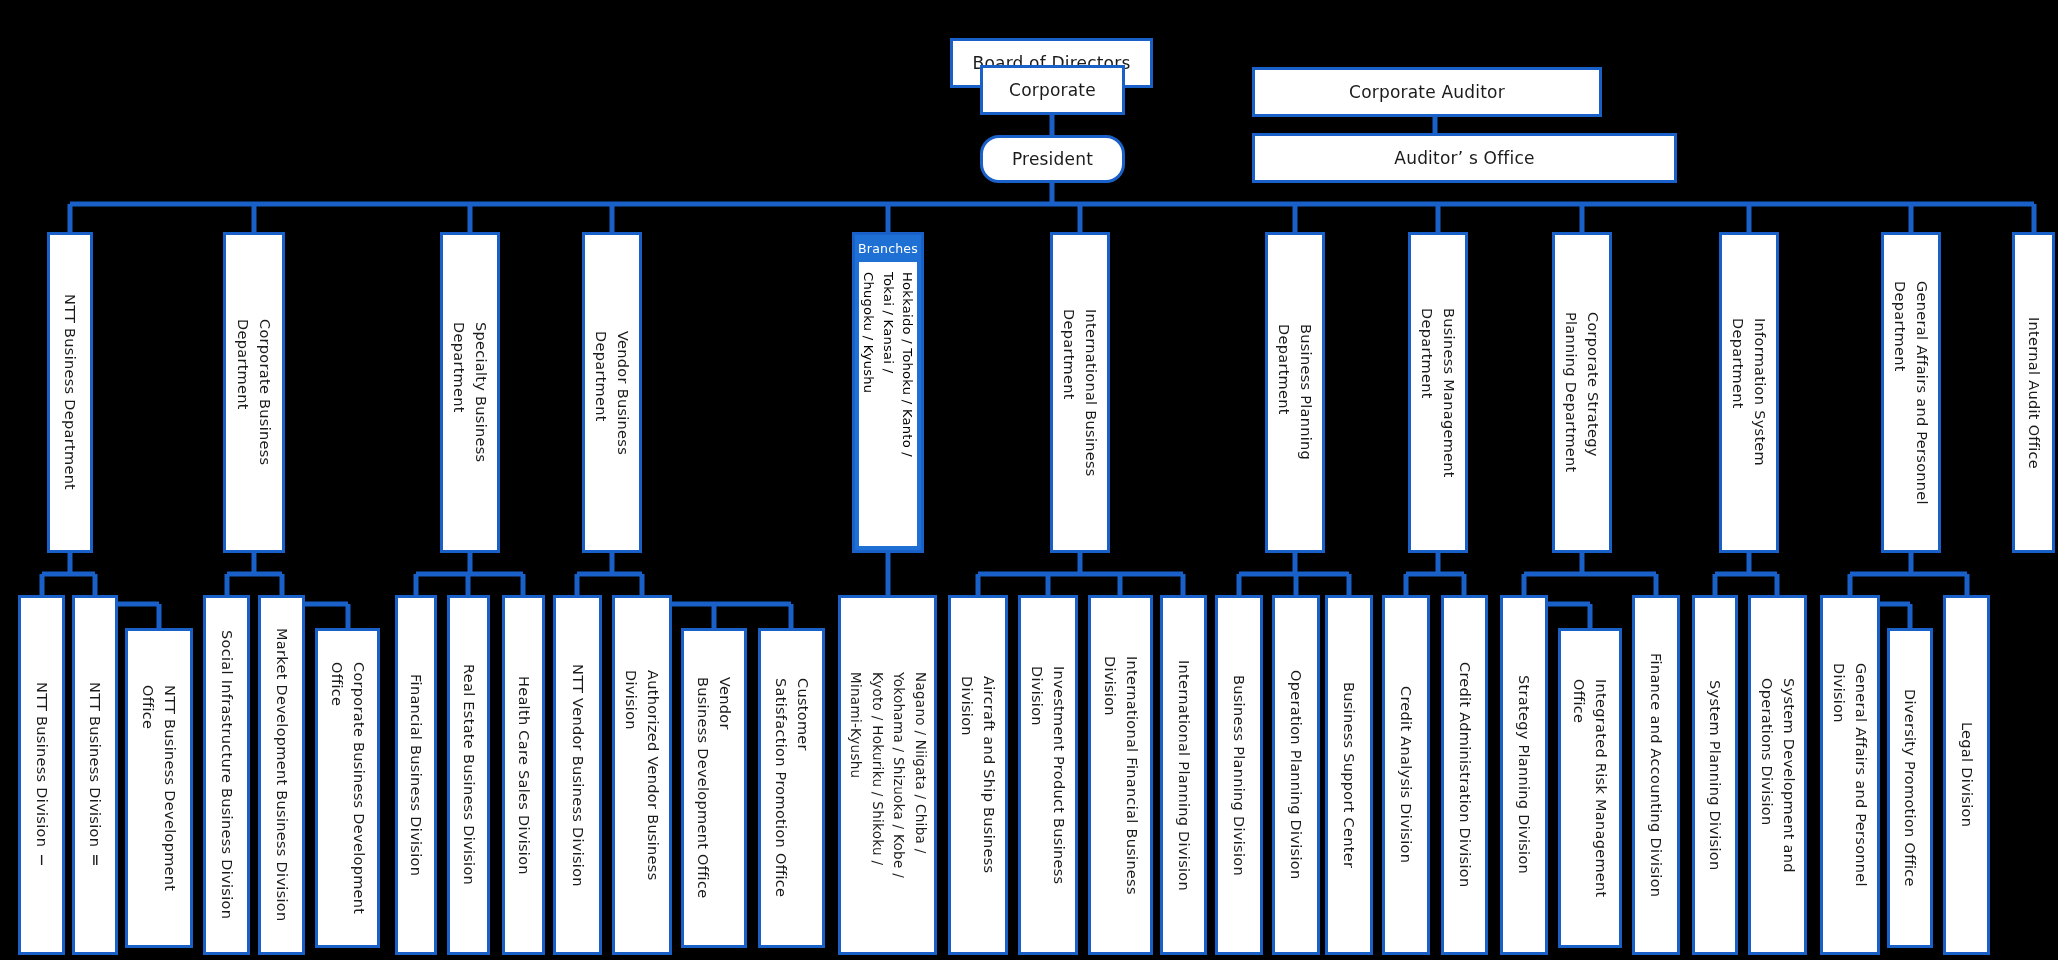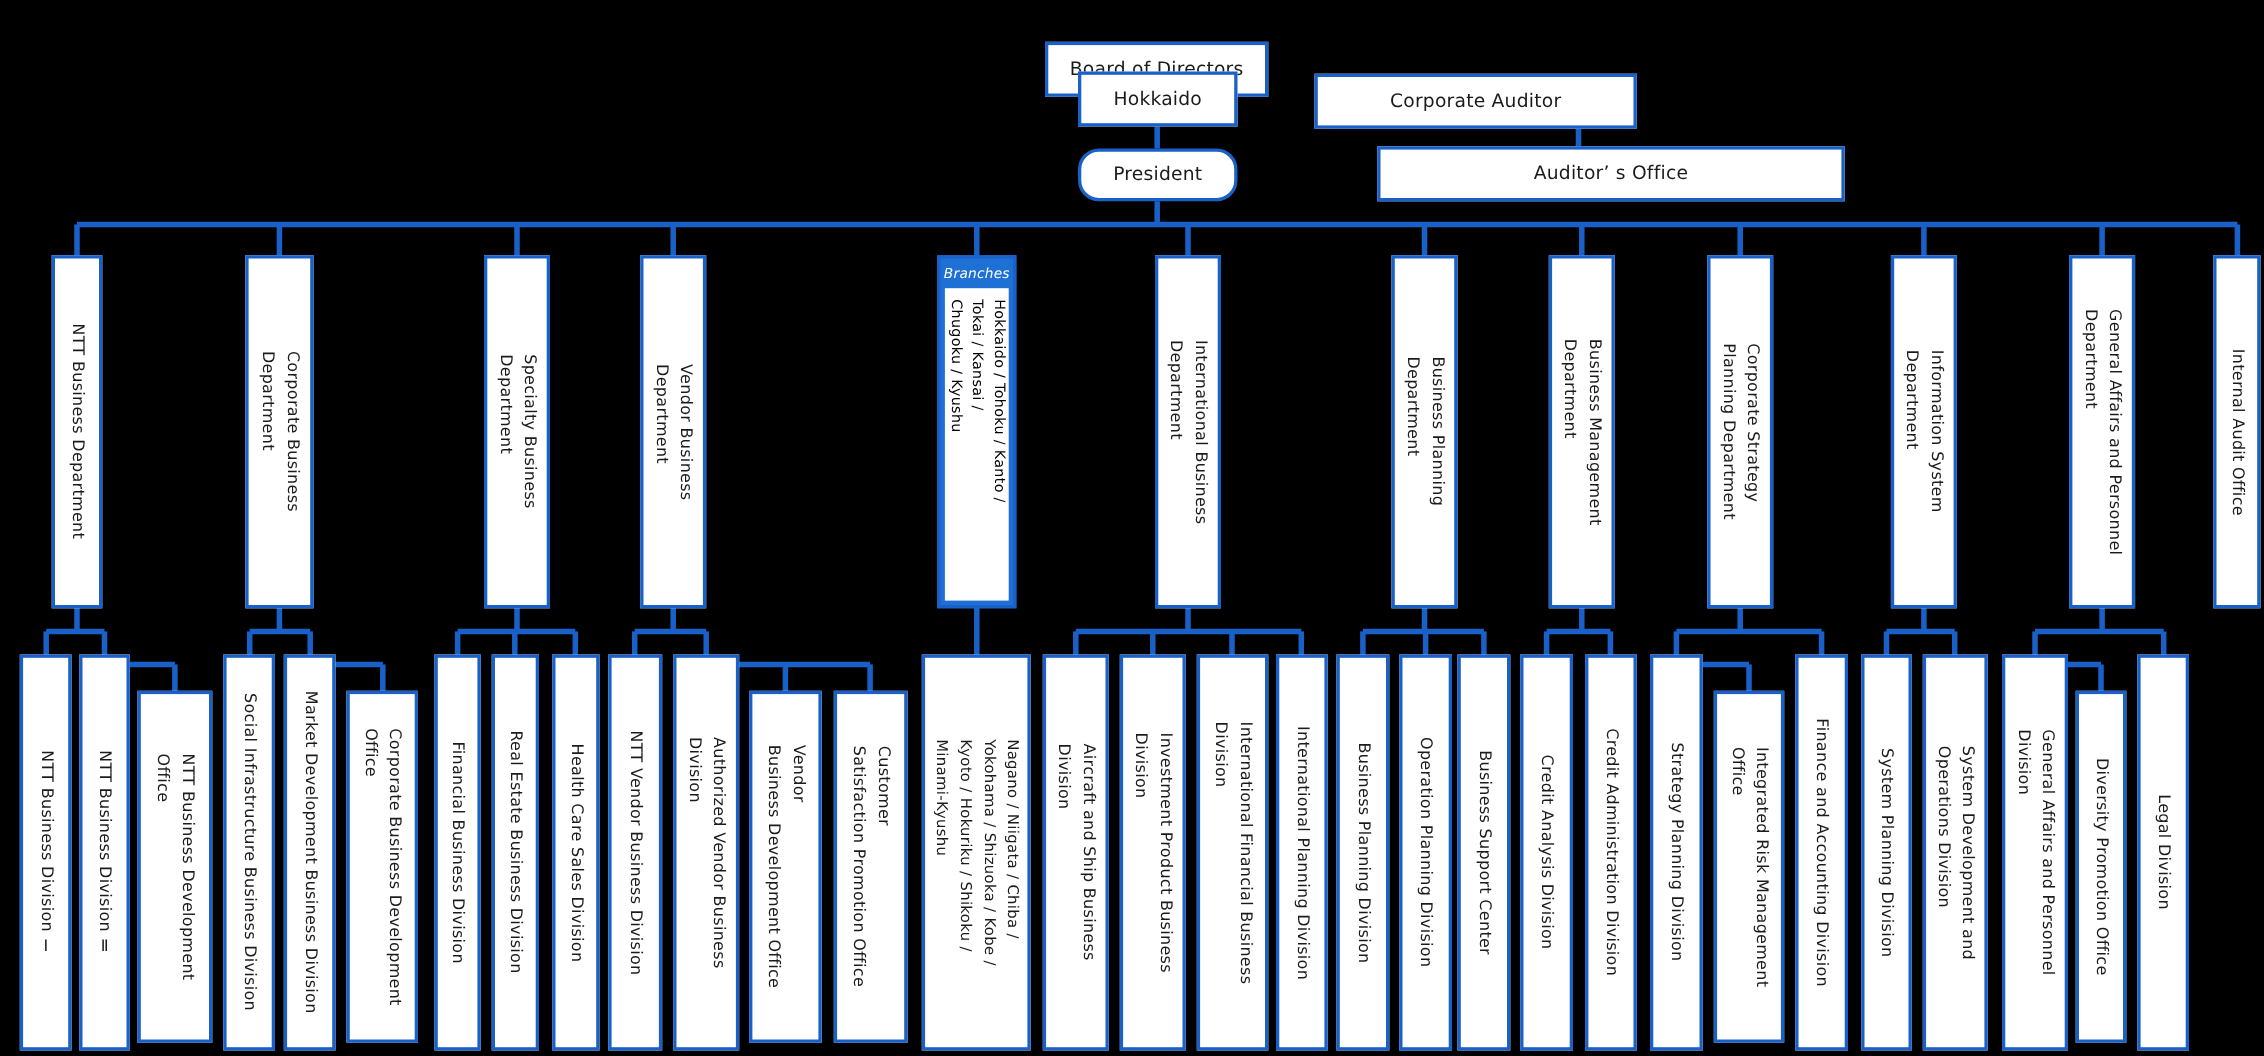--- a/index.html
+++ b/index.html
@@ -37,21 +37,21 @@
   }
   .branches-box{
     position:absolute;
     background:#1e70d4;
     border:3px solid #1961c8;
     box-sizing:border-box;
   }
   .branches-header{
     position:absolute;left:0;top:0;right:0;height:26px;
     display:flex;align-items:center;justify-content:center;
-    color:#fff;font-size:12.5px;letter-spacing:0.2px;font-style:italic;
+    color:#fff;font-size:12.5px;letter-spacing:0.2px;
   }
   .branches-body{
     position:absolute;left:4px;right:4px;top:27px;bottom:4px;
     background:#fff;
     display:flex;justify-content:center;align-items:flex-start;
     padding-top:10px;box-sizing:border-box;
   }
   .branches-body .vlabel{font-size:13px;line-height:1.5;}
   .wide-vlabel{font-size:13.5px;line-height:1.6;}
 </style>
@@ -131,26 +131,26 @@
       <line x1="1850" y1="574" x2="1850" y2="597" stroke="#1961c8" stroke-width="5"></line>
       <line x1="1967" y1="574" x2="1967" y2="597" stroke="#1961c8" stroke-width="5"></line>
       <line x1="1850" y1="604" x2="1910" y2="604" stroke="#1961c8" stroke-width="5"></line>
       <line x1="1910" y1="604" x2="1910" y2="630" stroke="#1961c8" stroke-width="5"></line>
       <line x1="2034" y1="204" x2="2034" y2="234" stroke="#1961c8" stroke-width="5"></line>
     </svg>
 <div class="node" style="left: 950px; top: 2px; width: 203px; height: 50px; margin-top: 36px;">
       <span class="hlabel">Board of Directors</span>
     </div>
     <div class="node" style="left: 980px; top: 65px; width: 145px; height: 50px;">
-      <span class="hlabel">Hokkaido</span>
+      <span class="hlabel">Corporate</span>
     </div>
     <div class="node" style="left: 980px; top: 135px; width: 145px; height: 48px; border-radius: 19px;">
       <span class="hlabel">President</span>
     </div>
-    <div class="node" style="left: 1195px; top: 67px; width: 293px; height: 50px;">
+    <div class="node" style="left: 1252px; top: 67px; width: 350px; height: 50px;">
       <span class="hlabel">Corporate Auditor</span>
     </div>
     <div class="node" style="left: 1252px; top: 133px; width: 425px; height: 50px;">
       <span class="hlabel">Auditor’ s Office</span>
     </div>
     <div class="node" style="left: 47px; top: 232px; width: 46px; height: 321px;">
       <span class="vlabel">NTT Business Department</span>
     </div>
     <div class="node" style="left: 18px; top: 595px; width: 47px; height: 360px;">
       <span class="vlabel">NTT Business Division Ⅰ</span>

